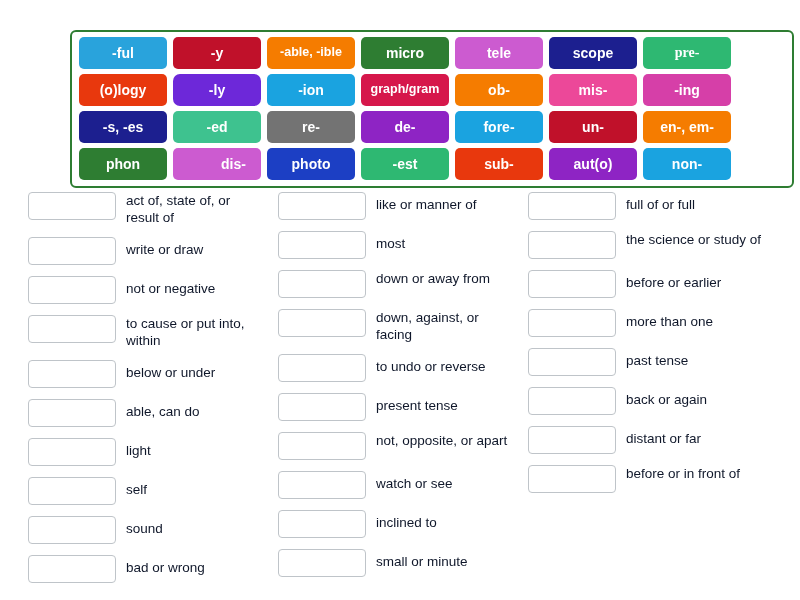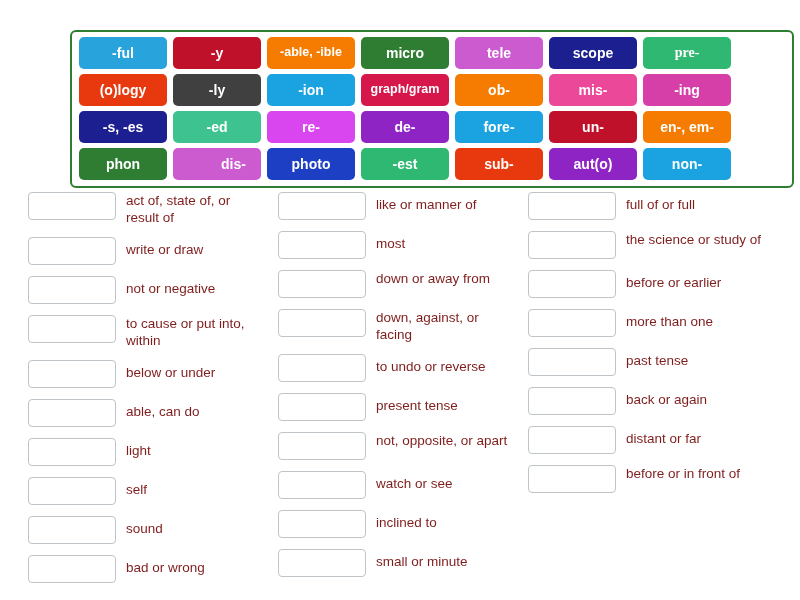--- a/index.html
+++ b/index.html
@@ -84,21 +84,21 @@
     border: 1px solid #bfc4c9;
     border-radius: 4px;
     background: #ffffff;
     box-sizing: border-box;
     cursor: pointer;
   }
   .definition {
     margin-left: 10px;
     font-size: 13.5px;
     line-height: 17px;
-    color: #7f1d1d;
+    color: #0f172a;
     padding-top: 4px;
     max-width: 140px;
   }
   .definition.two-line {
     padding-top: 0px;
   }
 </style>
 </head>
 <body>
 
@@ -107,31 +107,31 @@
     <div class="tile" style="background-color: rgb(41, 163, 220);">-ful</div>
     <div class="tile" style="background-color: rgb(192, 17, 42);">-y</div>
     <div class="tile small" style="background-color: rgb(245, 124, 0);">-able, -ible</div>
     <div class="tile" style="background-color: rgb(46, 125, 50);">micro</div>
     <div class="tile" style="background-color: rgb(204, 91, 208);">tele</div>
     <div class="tile" style="background-color: rgb(28, 31, 143);">scope</div>
     <div class="tile" style="background-color: rgb(46, 184, 114); font-family: Liberation Serif, serif;">pre-</div>
   </div>
   <div class="tile-row">
     <div class="tile" style="background-color: rgb(232, 56, 13);">(o)logy</div>
-    <div class="tile" style="background-color: #404040;">-ly</div>
+    <div class="tile" style="background-color: #6d28d9; border-radius: 7px;">-ly</div>
     <div class="tile" style="background-color: rgb(26, 163, 224);">-ion</div>
     <div class="tile small" style="background-color: rgb(214, 23, 75);">graph/gram</div>
     <div class="tile" style="background-color: rgb(245, 124, 0);">ob-</div>
     <div class="tile" style="background-color: #ec4899;">mis-</div>
     <div class="tile" style="background-color: rgb(214, 63, 168);">-ing</div>
   </div>
   <div class="tile-row">
     <div class="tile" style="background-color: rgb(28, 31, 143);">-s, -es</div>
     <div class="tile" style="background-color: rgb(62, 194, 143);">-ed</div>
-    <div class="tile" style="background-color: #d946ef;">re-</div>
+    <div class="tile" style="background-color: #737373;">re-</div>
     <div class="tile" style="background-color: rgb(142, 36, 196);">de-</div>
     <div class="tile" style="background-color: rgb(26, 163, 224);">fore-</div>
     <div class="tile" style="background-color: rgb(192, 17, 42);">un-</div>
     <div class="tile" style="background-color: rgb(245, 124, 0);">en-, em-</div>
   </div>
   <div class="tile-row">
     <div class="tile" style="background-color: rgb(46, 125, 50);">phon</div>
     <div class="tile" style="background-color: rgb(204, 91, 208); padding-left: 33px;">dis-</div>
     <div class="tile" style="background-color: rgb(28, 63, 196);">photo</div>
     <div class="tile" style="background-color: rgb(46, 184, 114);">-est</div>

